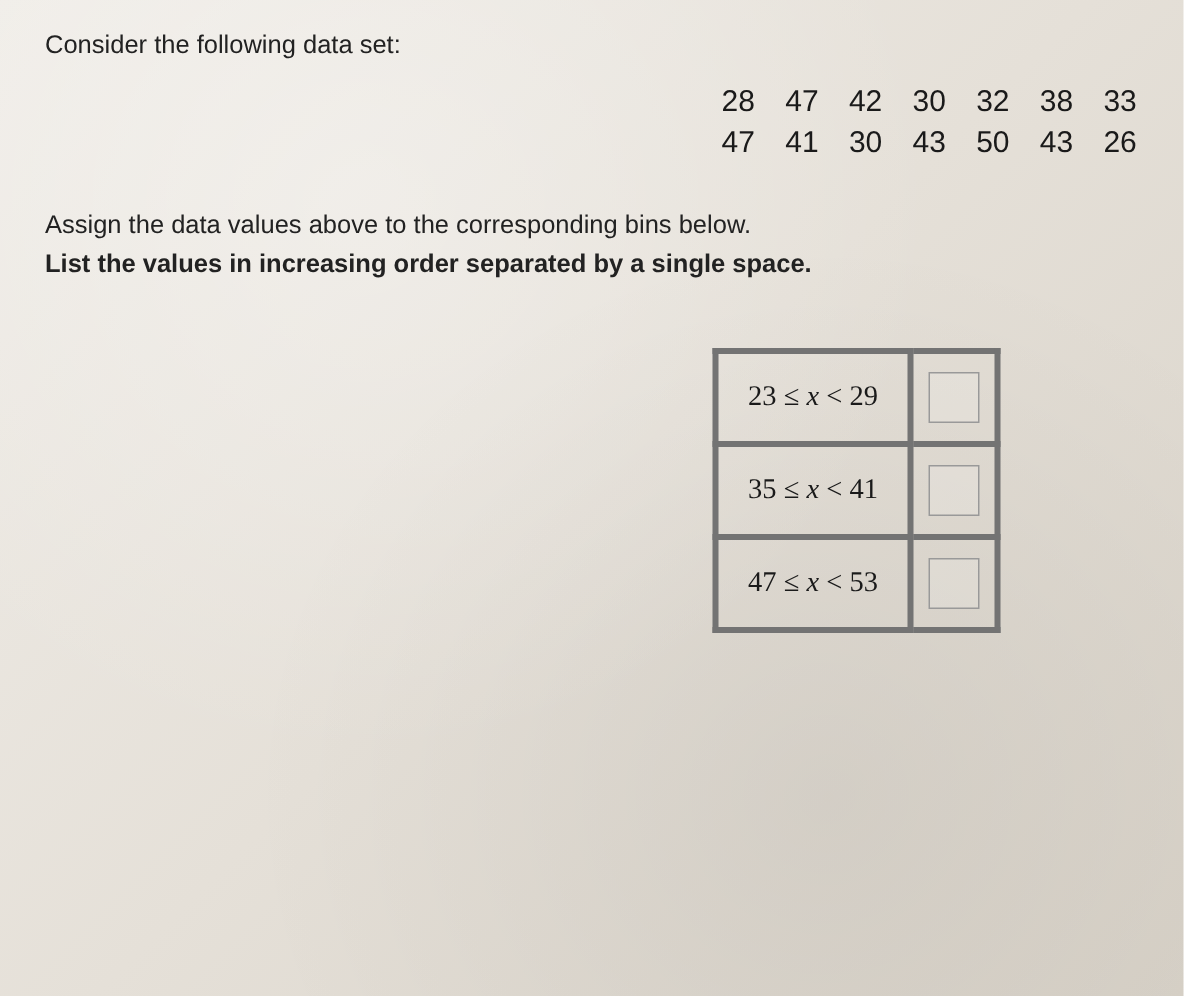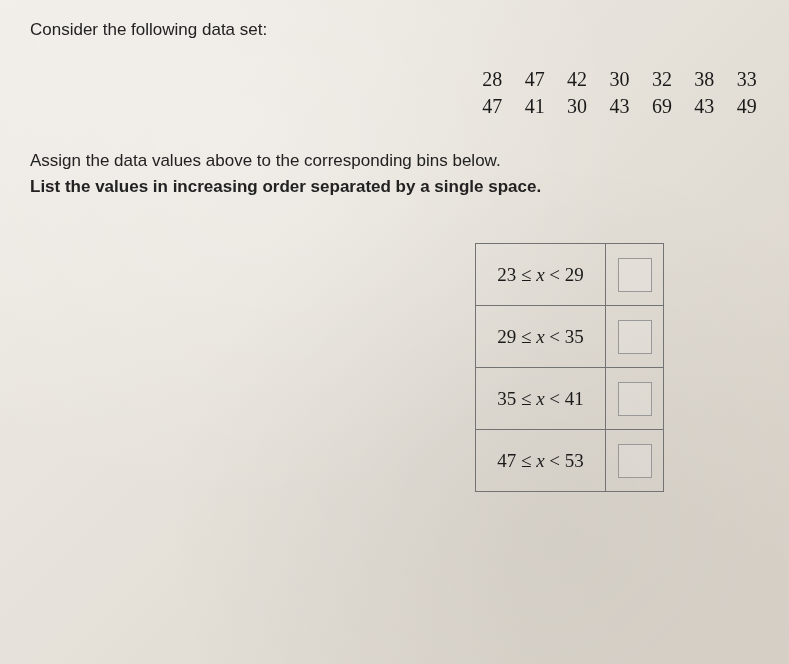--- a/index.html
+++ b/index.html
@@ -27,25 +27,25 @@
       background: radial-gradient(ellipse at 30% 20%, rgba(255,255,255,0.3) 0%, transparent 50%),
                   radial-gradient(ellipse at 70% 80%, rgba(0,0,0,0.05) 0%, transparent 50%);
       pointer-events: none;
     }
     .content {
       position: relative;
       z-index: 1;
     }
     .prompt {
       font-size: 17px;
-      margin-bottom: 28px;
+      margin-bottom: 17px;
       color: #222;
     }
     .data-grid {
-      font-family: Liberation Serif, serif;
+      font-family: Liberation Sans, sans-serif;
       font-size: 20px;
       text-align: right;
       margin-bottom: 30px;
       padding-left: 450px;
     }
     .data-row {
       display: flex;
       gap: 18px;
       margin-bottom: 4px;
     }
@@ -62,21 +62,21 @@
       margin-bottom: 44px;
     }
     .instructions .bold {
       font-weight: bold;
     }
     .bins-table {
       border-collapse: collapse;
       margin-left: 445px;
     }
     .bins-table td {
-      border: 1px solid #737373;
+      border: 4px solid #737373;
       padding: 0;
       vertical-align: middle;
       height: 62px;
     }
     .bin-label-cell {
       width: 130px;
       text-align: center;
       font-family: 'Times New Roman', Times, serif;
       font-size: 19px;
       color: #1a1a1a;
@@ -114,44 +114,36 @@
       <span class="data-cell">30</span>
       <span class="data-cell">32</span>
       <span class="data-cell">38</span>
       <span class="data-cell">33</span>
     </div>
     <div class="data-row">
       <span class="data-cell">47</span>
       <span class="data-cell">41</span>
       <span class="data-cell">30</span>
       <span class="data-cell">43</span>
-      <span class="data-cell">69</span>
+      <span class="data-cell">50</span>
       <span class="data-cell">43</span>
-      <span class="data-cell">49</span>
+      <span class="data-cell">26</span>
     </div>
   </div>
 
   <div class="instructions">
     <div>Assign the data values above to the corresponding bins below.</div>
     <div class="bold">List the values in increasing order separated by a single space.</div>
   </div>
 
   <table class="bins-table">
     <tbody>
         <tr>
       <td class="bin-label-cell">
         <span>23</span> <span>≤</span> <span class="math-var">x</span> <span>&lt;</span> <span>29</span>
-      </td>
-      <td class="bin-input-cell">
-        <span class="answer-box"></span>
-      </td>
-    </tr>
-    <tr>
-      <td class="bin-label-cell">
-        <span>29</span> <span>≤</span> <span class="math-var">x</span> <span>&lt;</span> <span>35</span>
       </td>
       <td class="bin-input-cell">
         <span class="answer-box"></span>
       </td>
     </tr>
     <tr>
       <td class="bin-label-cell">
         <span>35</span> <span>≤</span> <span class="math-var">x</span> <span>&lt;</span> <span>41</span>
       </td>
       <td class="bin-input-cell">

